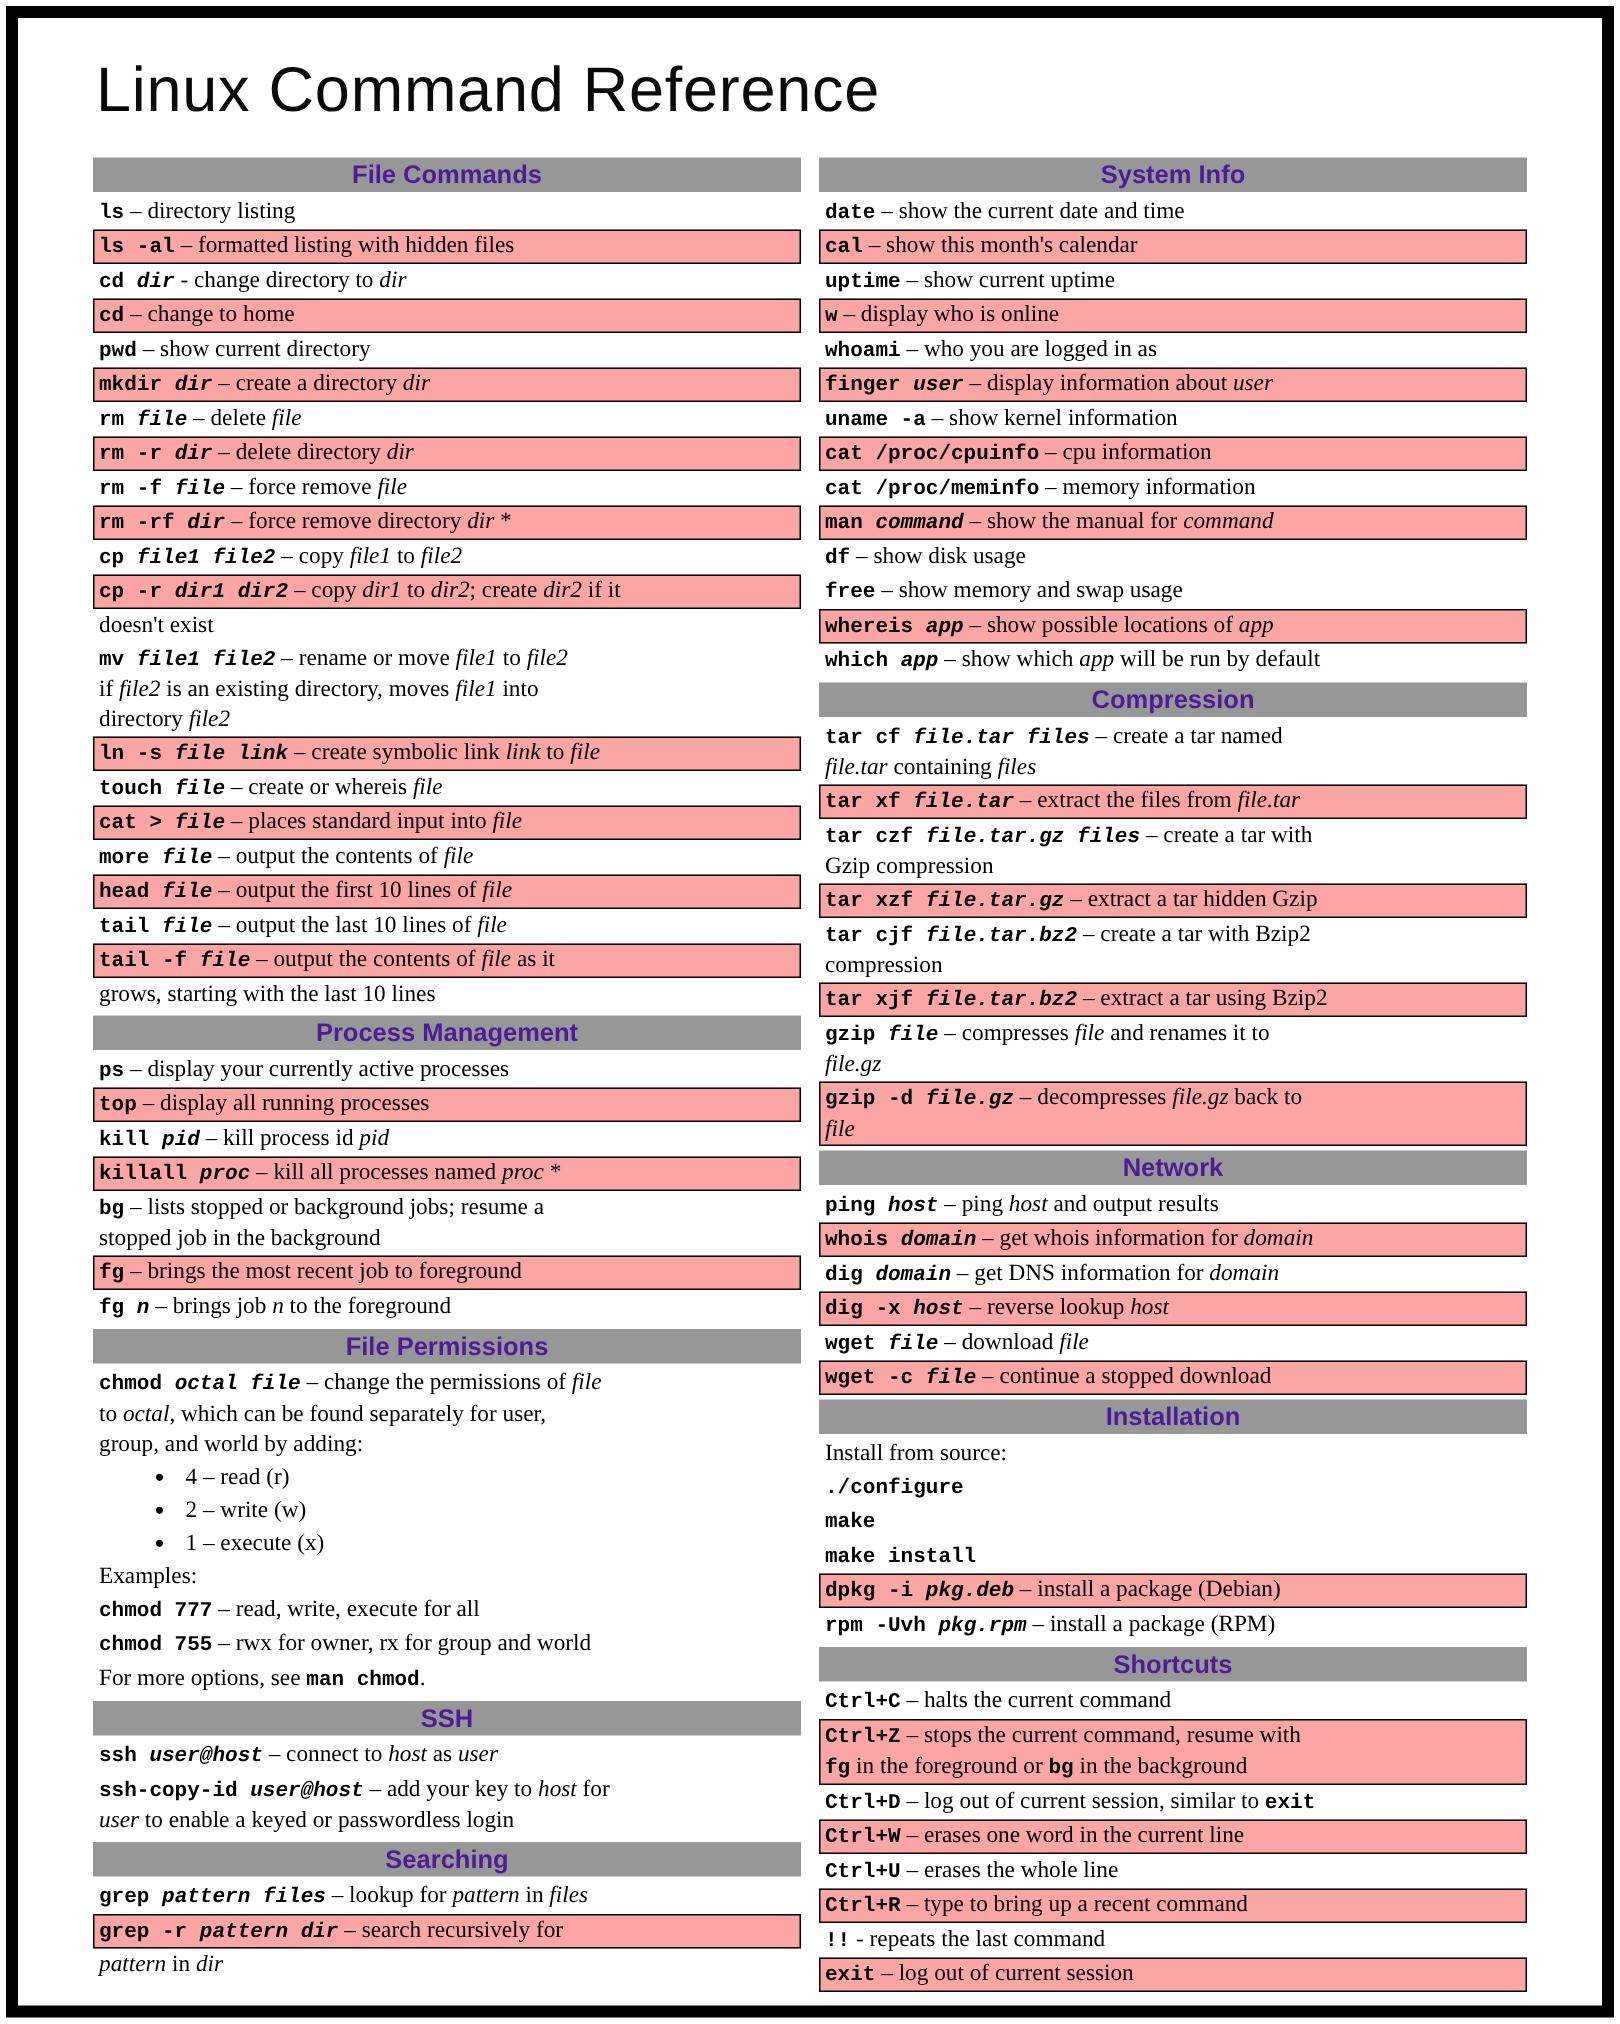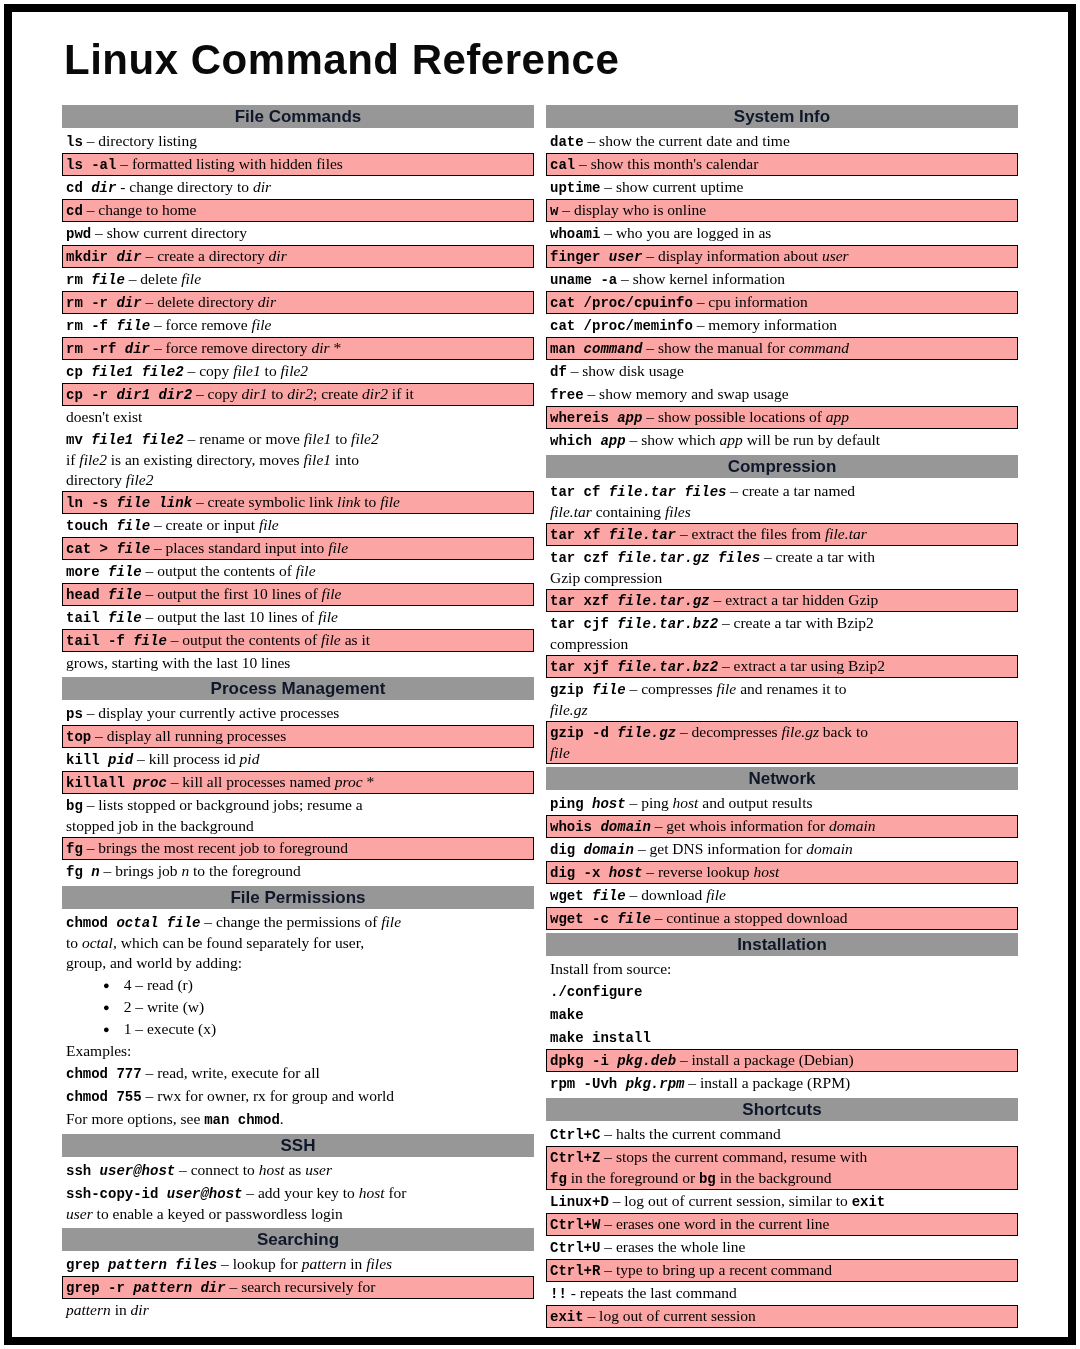--- a/index.html
+++ b/index.html
@@ -6,28 +6,28 @@
   body{padding:4px;}
   .page{
     width:1072px;height:1341px;box-sizing:border-box;
     border:8px solid #000;background:#fff;
     padding:18px 50px 20px 50px;
     font-family:"Liberation Serif",serif;color:#000;
     overflow:hidden;
   }
   .title{
     font-family:"Liberation Sans",sans-serif;
-    font-size:42px;font-weight:bold;letter-spacing:0.5px;
+    font-size:42px;font-weight:normal;letter-spacing:0.5px;
     margin:6px 0 18px 2px;color:#0a0a0a;
   }
   .cols{display:flex;gap:12px;align-items:flex-start;}
   .col{flex:1;min-width:0;}
   .sec{margin-bottom:2px;}
   .sec-header{
-    background:#979797;color:#0f172a;text-align:center;
+    background:#979797;color:#4c1d95;text-align:center;
     font-family:"Liberation Sans",sans-serif;font-weight:bold;
     font-size:17px;line-height:21px;padding:1px 0;margin:3px 0 2px 0;
   }
   .row{
     font-size:15.5px;line-height:20px;padding:0 3px;
     border:1px solid transparent;
   }
   .row.shaded{background:#fca5a5;border:1px solid #000;}
   .seg-c{font-family:"Liberation Mono","DejaVu Sans Mono",monospace;font-weight:bold;font-size:14px;}
   .seg-a{font-family:"Liberation Mono","DejaVu Sans Mono",monospace;font-weight:bold;font-style:italic;font-size:14px;}
@@ -54,21 +54,21 @@
             <div class="row shaded"><span class="seg-c">mkdir </span><span class="seg-a">dir</span><span class="seg-p"> – create a directory </span><span class="seg-i">dir</span></div>
             <div class="row"><span class="seg-c">rm </span><span class="seg-a">file</span><span class="seg-p"> – delete </span><span class="seg-i">file</span></div>
             <div class="row shaded"><span class="seg-c">rm -r </span><span class="seg-a">dir</span><span class="seg-p"> – delete directory </span><span class="seg-i">dir</span></div>
             <div class="row"><span class="seg-c">rm -f </span><span class="seg-a">file</span><span class="seg-p"> – force remove </span><span class="seg-i">file</span></div>
             <div class="row shaded"><span class="seg-c">rm -rf </span><span class="seg-a">dir</span><span class="seg-p"> – force remove directory </span><span class="seg-i">dir</span><span class="seg-p"> *</span></div>
             <div class="row"><span class="seg-c">cp </span><span class="seg-a">file1 file2</span><span class="seg-p"> – copy </span><span class="seg-i">file1</span><span class="seg-p"> to </span><span class="seg-i">file2</span></div>
             <div class="row shaded"><span class="seg-c">cp -r </span><span class="seg-a">dir1 dir2</span><span class="seg-p"> – copy </span><span class="seg-i">dir1</span><span class="seg-p"> to </span><span class="seg-i">dir2</span><span class="seg-p">; create </span><span class="seg-i">dir2</span><span class="seg-p"> if it</span></div>
             <div class="row"><span class="seg-p">doesn't exist</span></div>
             <div class="row"><span class="seg-c">mv </span><span class="seg-a">file1 file2</span><span class="seg-p"> – rename or move </span><span class="seg-i">file1</span><span class="seg-p"> to </span><span class="seg-i">file2</span><br><span class="seg-p">if </span><span class="seg-i">file2</span><span class="seg-p"> is an existing directory, moves </span><span class="seg-i">file1</span><span class="seg-p"> into</span><br><span class="seg-p">directory </span><span class="seg-i">file2</span></div>
             <div class="row shaded"><span class="seg-c">ln -s </span><span class="seg-a">file link</span><span class="seg-p"> – create symbolic link </span><span class="seg-i">link</span><span class="seg-p"> to </span><span class="seg-i">file</span></div>
-            <div class="row"><span class="seg-c">touch </span><span class="seg-a">file</span><span class="seg-p"> – create or input </span><span class="seg-i">file</span></div>
+            <div class="row"><span class="seg-c">touch </span><span class="seg-a">file</span><span class="seg-p"> – create or whereis </span><span class="seg-i">file</span></div>
             <div class="row shaded"><span class="seg-c">cat &gt; </span><span class="seg-a">file</span><span class="seg-p"> – places standard input into </span><span class="seg-i">file</span></div>
             <div class="row"><span class="seg-c">more </span><span class="seg-a">file</span><span class="seg-p"> – output the contents of </span><span class="seg-i">file</span></div>
             <div class="row shaded"><span class="seg-c">head </span><span class="seg-a">file</span><span class="seg-p"> – output the first 10 lines of </span><span class="seg-i">file</span></div>
             <div class="row"><span class="seg-c">tail </span><span class="seg-a">file</span><span class="seg-p"> – output the last 10 lines of </span><span class="seg-i">file</span></div>
             <div class="row shaded"><span class="seg-c">tail -f </span><span class="seg-a">file</span><span class="seg-p"> – output the contents of </span><span class="seg-i">file</span><span class="seg-p"> as it</span></div>
             <div class="row"><span class="seg-p">grows, starting with the last 10 lines</span></div>
           </section>
           <section class="sec">
             <div class="sec-header">Process Management</div>
             <div class="row"><span class="seg-c">ps</span><span class="seg-p"> – display your currently active processes</span></div>
@@ -148,21 +148,21 @@
             <div class="row"><span class="seg-c">./configure</span></div>
             <div class="row"><span class="seg-c">make</span></div>
             <div class="row"><span class="seg-c">make install</span></div>
             <div class="row shaded"><span class="seg-c">dpkg -i </span><span class="seg-a">pkg.deb</span><span class="seg-p"> – install a package (Debian)</span></div>
             <div class="row"><span class="seg-c">rpm -Uvh </span><span class="seg-a">pkg.rpm</span><span class="seg-p"> – install a package (RPM)</span></div>
           </section>
           <section class="sec">
             <div class="sec-header">Shortcuts</div>
             <div class="row"><span class="seg-c">Ctrl+C</span><span class="seg-p"> – halts the current command</span></div>
             <div class="row shaded"><span class="seg-c">Ctrl+Z</span><span class="seg-p"> – stops the current command, resume with</span><br><span class="seg-c">fg</span><span class="seg-p"> in the foreground or </span><span class="seg-c">bg</span><span class="seg-p"> in the background</span></div>
-            <div class="row"><span class="seg-c">Linux+D</span><span class="seg-p"> – log out of current session, similar to </span><span class="seg-c">exit</span></div>
+            <div class="row"><span class="seg-c">Ctrl+D</span><span class="seg-p"> – log out of current session, similar to </span><span class="seg-c">exit</span></div>
             <div class="row shaded"><span class="seg-c">Ctrl+W</span><span class="seg-p"> – erases one word in the current line</span></div>
             <div class="row"><span class="seg-c">Ctrl+U</span><span class="seg-p"> – erases the whole line</span></div>
             <div class="row shaded"><span class="seg-c">Ctrl+R</span><span class="seg-p"> – type to bring up a recent command</span></div>
             <div class="row"><span class="seg-c">!!</span><span class="seg-p"> - repeats the last command</span></div>
             <div class="row shaded"><span class="seg-c">exit</span><span class="seg-p"> – log out of current session</span></div>
           </section>
         </div>
 
     </div>
   </div>

